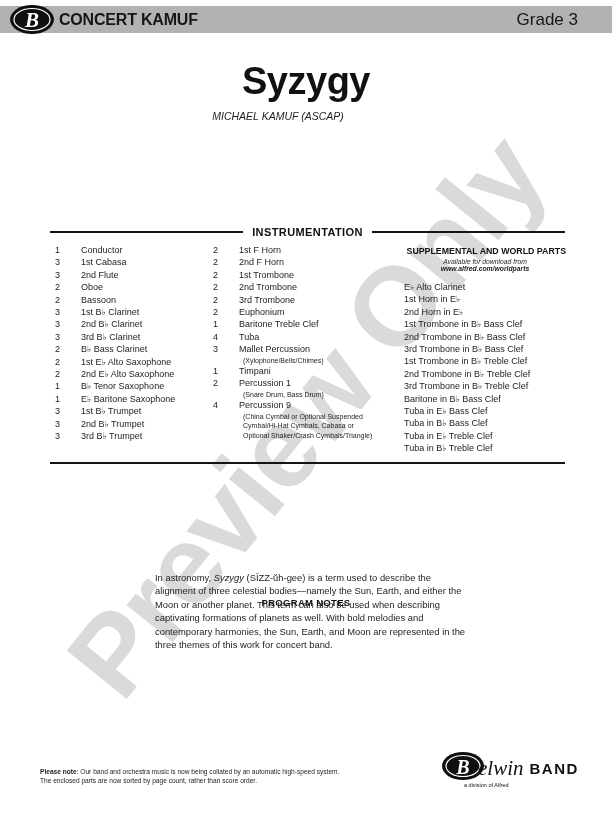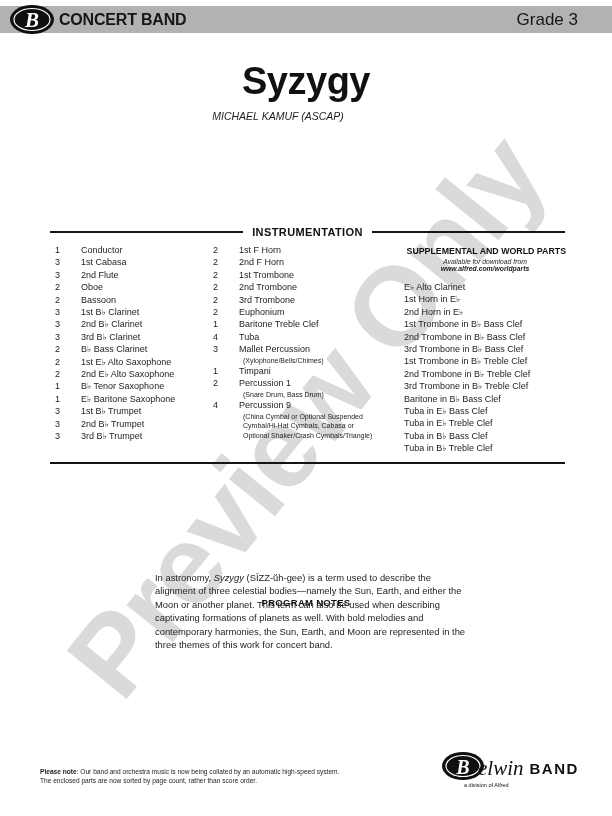--- a/index.html
+++ b/index.html
@@ -65,21 +65,21 @@
   <div class="watermark">Preview Only</div>
 
   <div class="topbar">
     <span class="logo-b">
       <svg width="46" height="31" viewBox="0 0 46 31">
         <ellipse cx="23" cy="15.5" rx="22" ry="14.5" fill="#101010"></ellipse>
         <ellipse cx="23" cy="15.5" rx="18" ry="11" fill="none" stroke="#ffffff" stroke-width="1.2"></ellipse>
         <text x="23" y="23" text-anchor="middle" font-family="Liberation Serif, serif" font-style="italic" font-weight="bold" font-size="21" fill="#ffffff">B</text>
       </svg>
     </span>
-    <span class="brand">CONCERT BAND</span>
+    <span class="brand">CONCERT KAMUF</span>
     <span class="grade">Grade 3</span>
   </div>
 
   <h1 class="title">Syzygy</h1>
   <div class="composer">MICHAEL KAMUF (ASCAP)</div>
 
   <div class="instr-head">
     <div class="rule"></div>
     <div class="instr-label">INSTRUMENTATION</div>
     <div class="rule"></div>
@@ -216,22 +216,22 @@
         <div>1st Horn in E♭</div>
         <div>2nd Horn in E♭</div>
         <div>1st Trombone in B♭ Bass Clef</div>
         <div>2nd Trombone in B♭ Bass Clef</div>
         <div>3rd Trombone in B♭ Bass Clef</div>
         <div>1st Trombone in B♭ Treble Clef</div>
         <div>2nd Trombone in B♭ Treble Clef</div>
         <div>3rd Trombone in B♭ Treble Clef</div>
         <div>Baritone in B♭ Bass Clef</div>
         <div>Tuba in E♭ Bass Clef</div>
+        <div>Tuba in B♭ Bass Clef</div>
         <div>Tuba in E♭ Treble Clef</div>
-        <div>Tuba in B♭ Bass Clef</div>
         <div>Tuba in B♭ Treble Clef</div>
       </div>
   </div>
 
   <div class="bottom-rule"></div>
 
   <div class="pn-head">PROGRAM NOTES</div>
   <div class="pn-body">
     <span>In astronomy, </span><i>Syzygy</i><span> (SĬZZ-ŭh-gee) is a term used to describe the alignment of three celestial bodies—namely the Sun, Earth, and either the Moon or another planet. This term can also be used when describing captivating formations of planets as well. With bold melodies and contemporary harmonies, the Sun, Earth, and Moon are represented in the three themes of this work for concert band.</span>
   </div>

